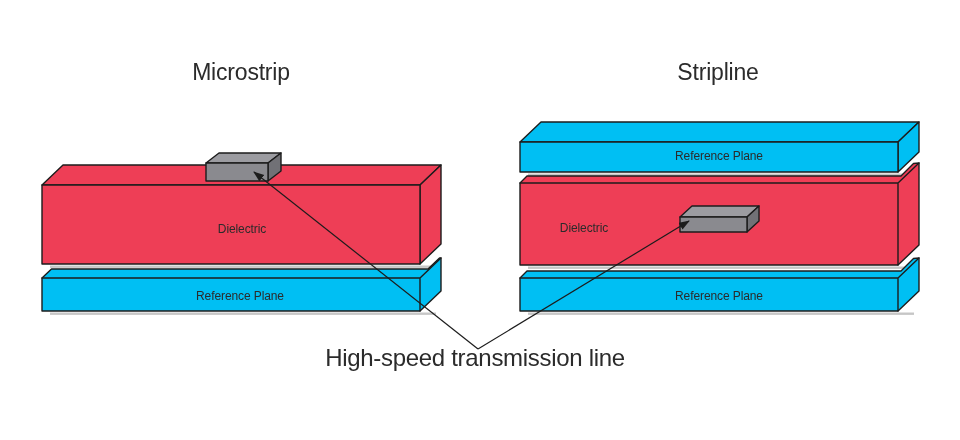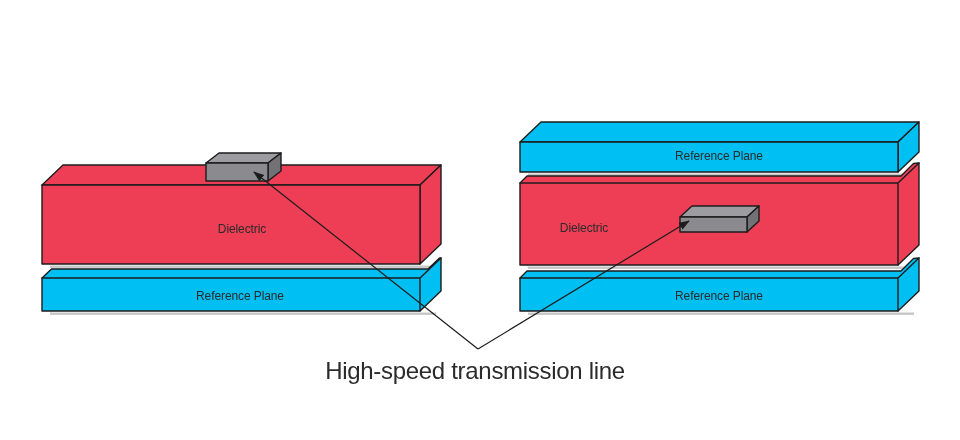--- a/index.html
+++ b/index.html
@@ -78,22 +78,24 @@
         <path class="edge" d="M520,278 L898,278 M898,278 L898,311 M898,278 L919,258"></path>
       </g>
     </g>
 
     <g>
       <path class="callout-line" d="M478,349 L254,172" marker-end="url(#arrow)"></path>
       <path class="callout-line" d="M478,349 L689,221" marker-end="url(#arrow)"></path>
     </g>
   </svg>
 
+  <div class="lbl title" style="left:241px;top:72px;">Microstrip</div>
+  <div class="lbl title" style="left:718px;top:72px;">Stripline</div>
 
   <div class="lbl small-label" style="left:242px;top:229px;">Dielectric</div>
   <div class="lbl small-label" style="left:240px;top:296px;">Reference Plane</div>
 
   <div class="lbl small-label" style="left:719px;top:156px;">Reference Plane</div>
   <div class="lbl small-label" style="left:584px;top:228px;">Dielectric</div>
   <div class="lbl small-label" style="left:719px;top:296px;">Reference Plane</div>
 
-  <div class="lbl callout-label" style="left:475px;top:371px;">High-speed transmission line</div>
+  <div class="lbl callout-label" style="left:475px;top:358px;">High-speed transmission line</div>
 </div>
 
 </body></html>

